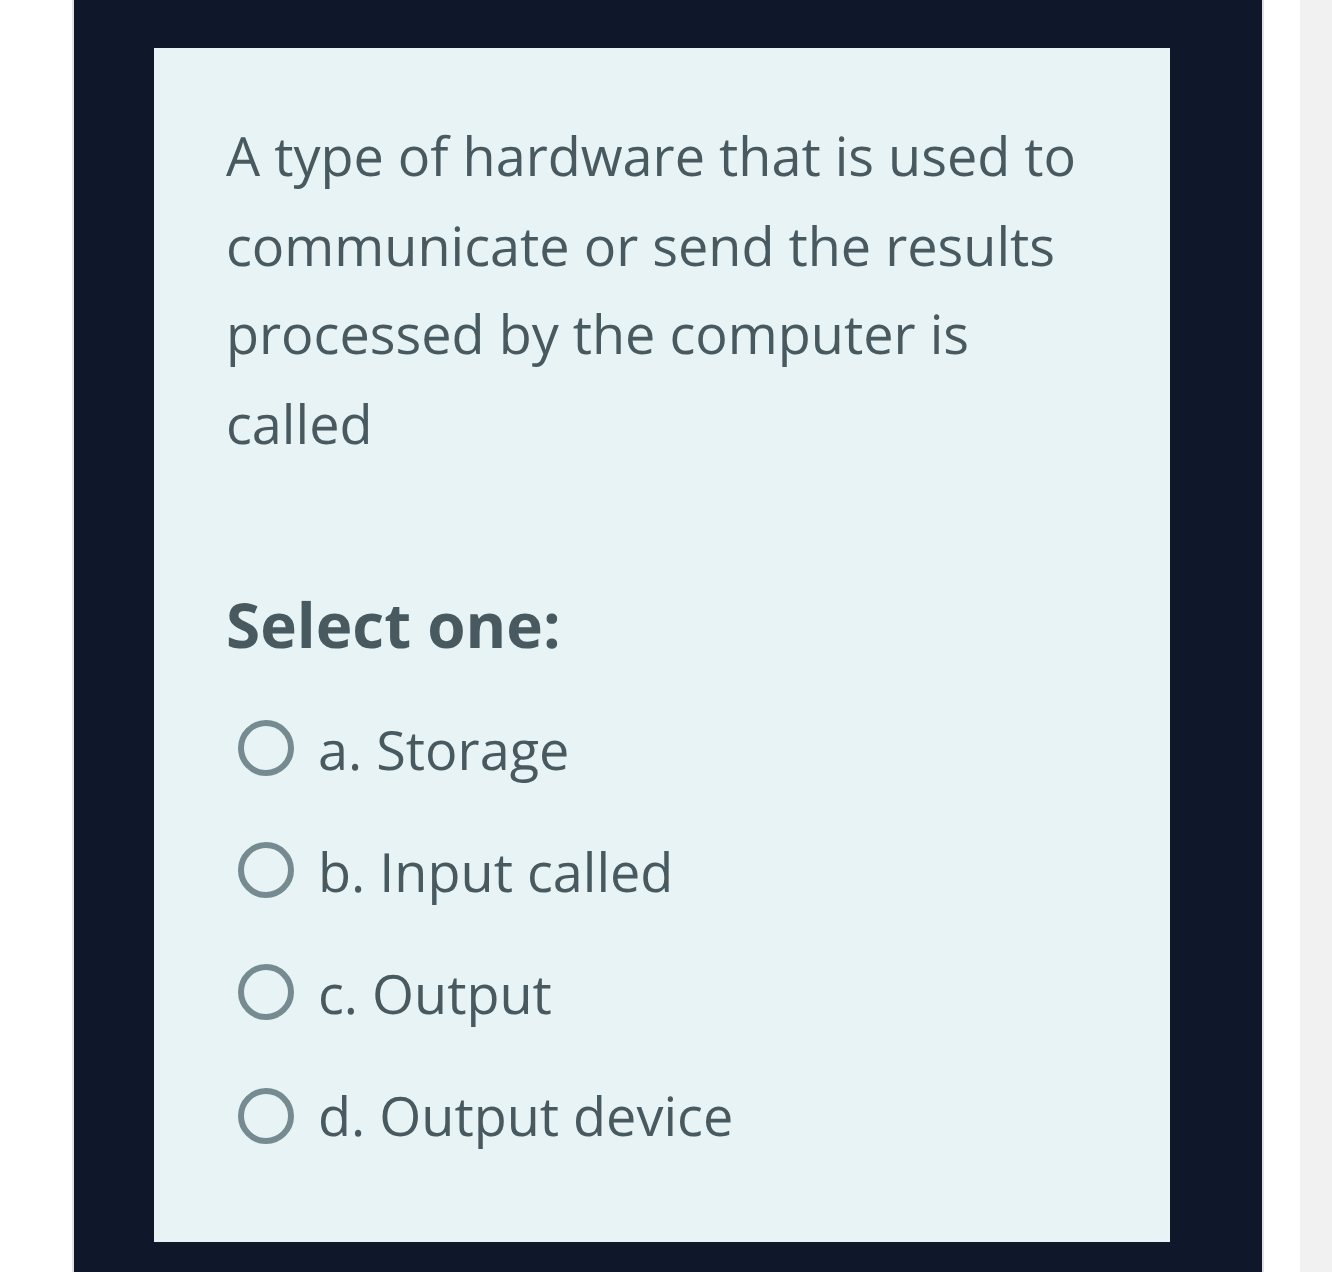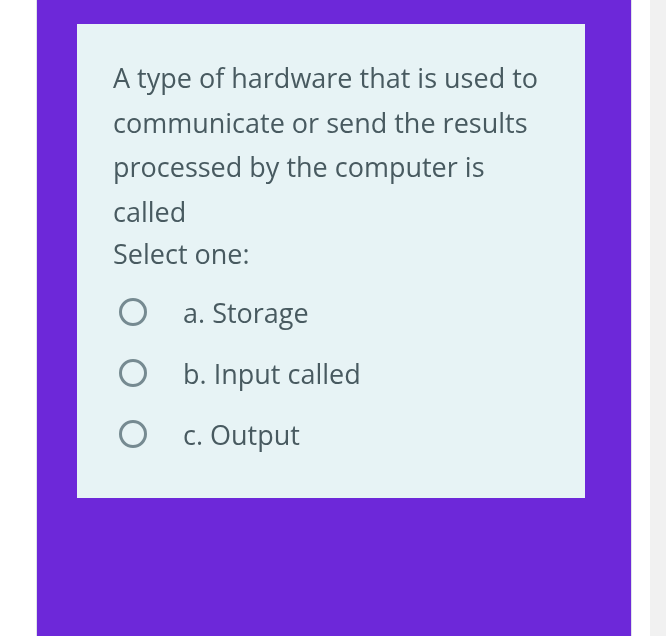--- a/index.html
+++ b/index.html
@@ -23,55 +23,56 @@
 
   
   .outer-card {
     position: absolute;
     top: 0;
     left: 36px;
     width: 596px;   
     height: 636px;
     border-left: 1px solid #dfe3e8;
     border-right: 1px solid #dfe3e8;
-    background: #6d28d9;
+    background: #0f172a;
   }
 
   
   .question-panel {
     position: absolute;
     top: 24px;
     left: 40px;
     width: 508px;
     background: #e7f3f5;
     padding: 32px 36px 46px 36px;
   }
 
   .question-text {
     color: #485a60;
     font-size: 27px;
     line-height: 1.65;
     font-weight: 400;
   }
 
   .prompt {
+    margin-top: 56px;
     color: #485a60;
-    font-size: 27px;
+    font-size: 31px;
     line-height: 1.5;
-    font-weight: 400;
+    font-weight: 700;
   }
 
   .options {
     margin-top: 20px;
   }
 
   .option-row {
     display: flex;
     align-items: center;
-    gap: 36px;
+    gap: 12px;
     margin-bottom: 26px;
     cursor: pointer;
   }
   .option-row:last-child { margin-bottom: 0; }
 
   .radio {
     width: 28px;
     height: 28px;
     border: 3px solid #768a91;
     border-radius: 50%;
@@ -118,16 +119,23 @@
       </label>
 
       <label class="option-row">
         <span class="radio"></span>
         <span class="option-label">
           <span>c.</span>
           <span>Output</span>
         </span>
       </label>
 
+      <label class="option-row">
+        <span class="radio"></span>
+        <span class="option-label">
+          <span>d.</span>
+          <span>Output device</span>
+        </span>
+      </label>
 
     </div>
   </div>
 </div>
 
 </body></html>

